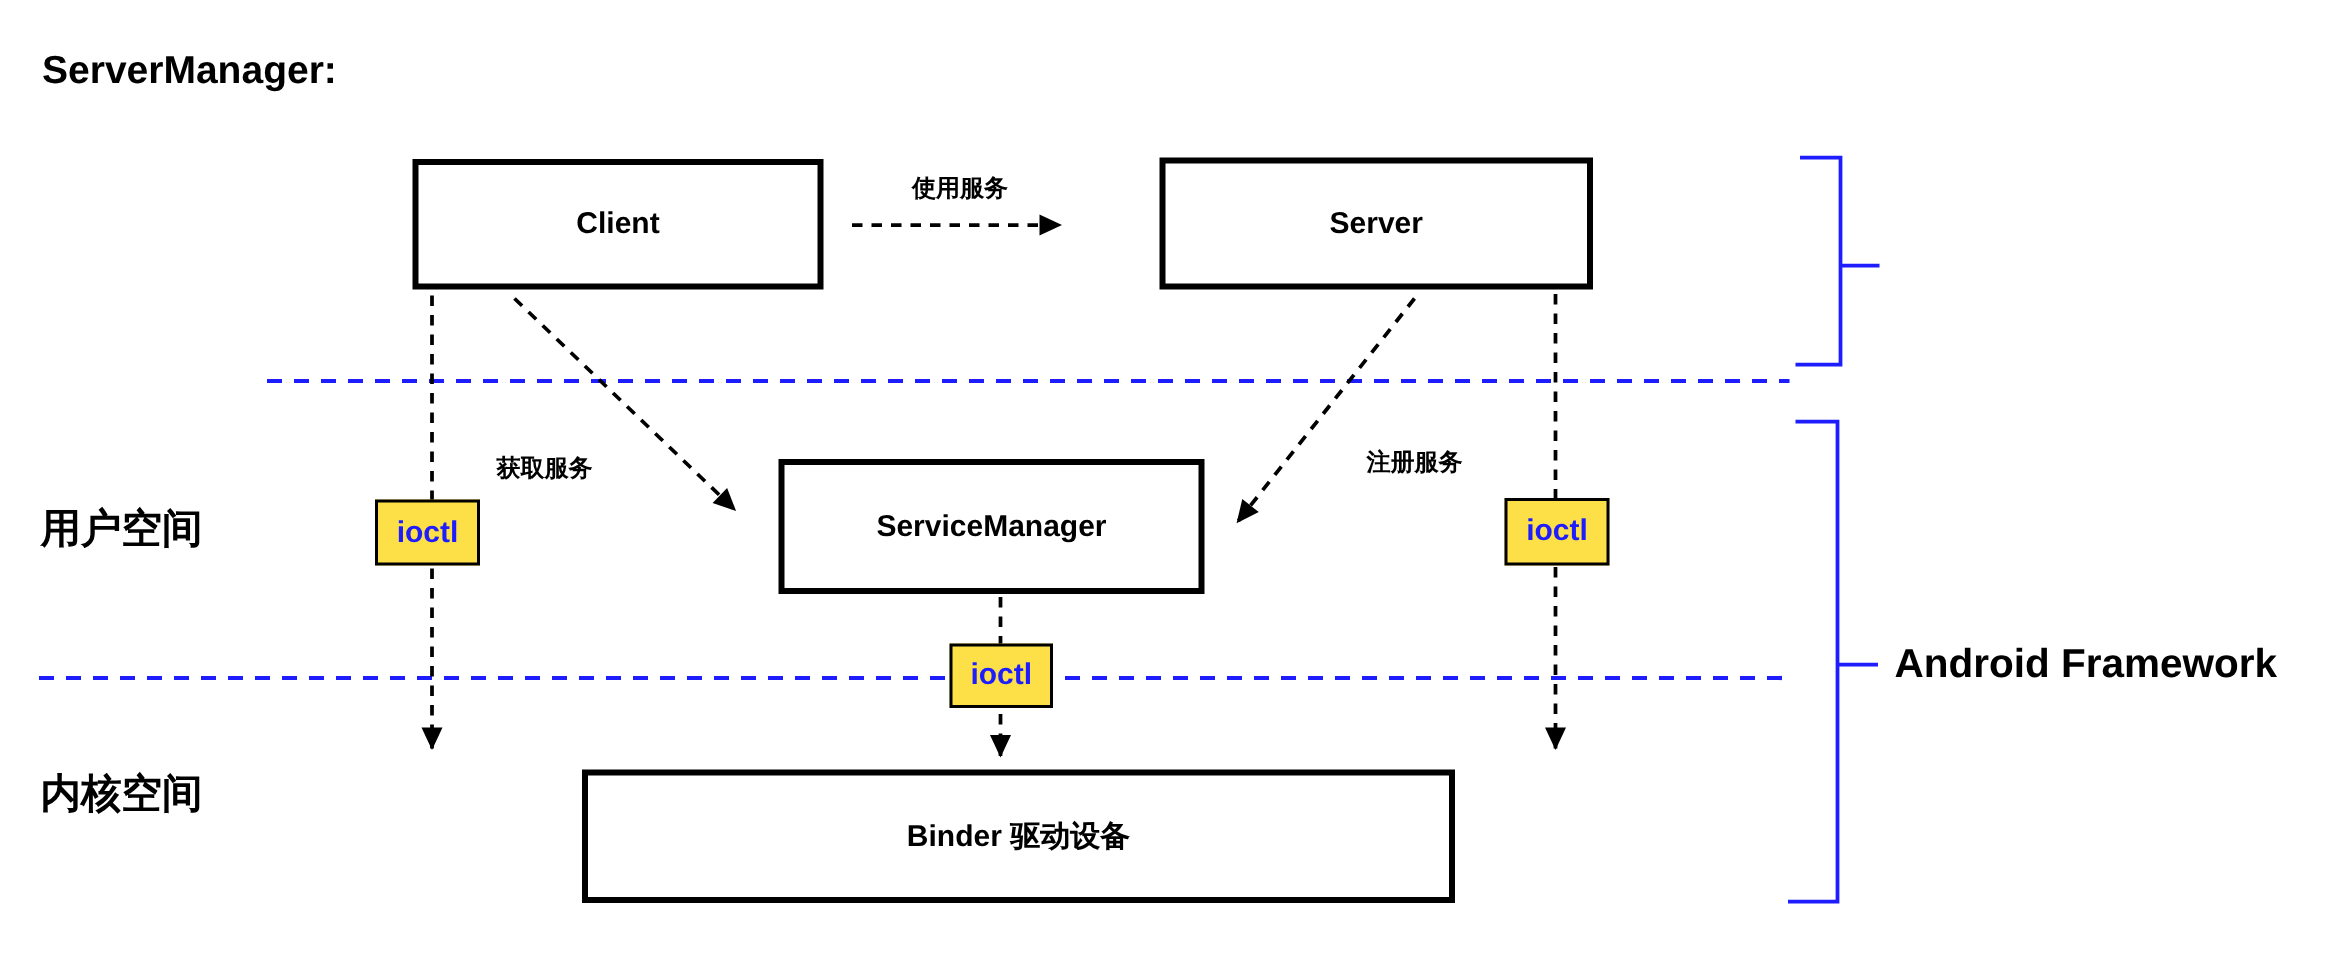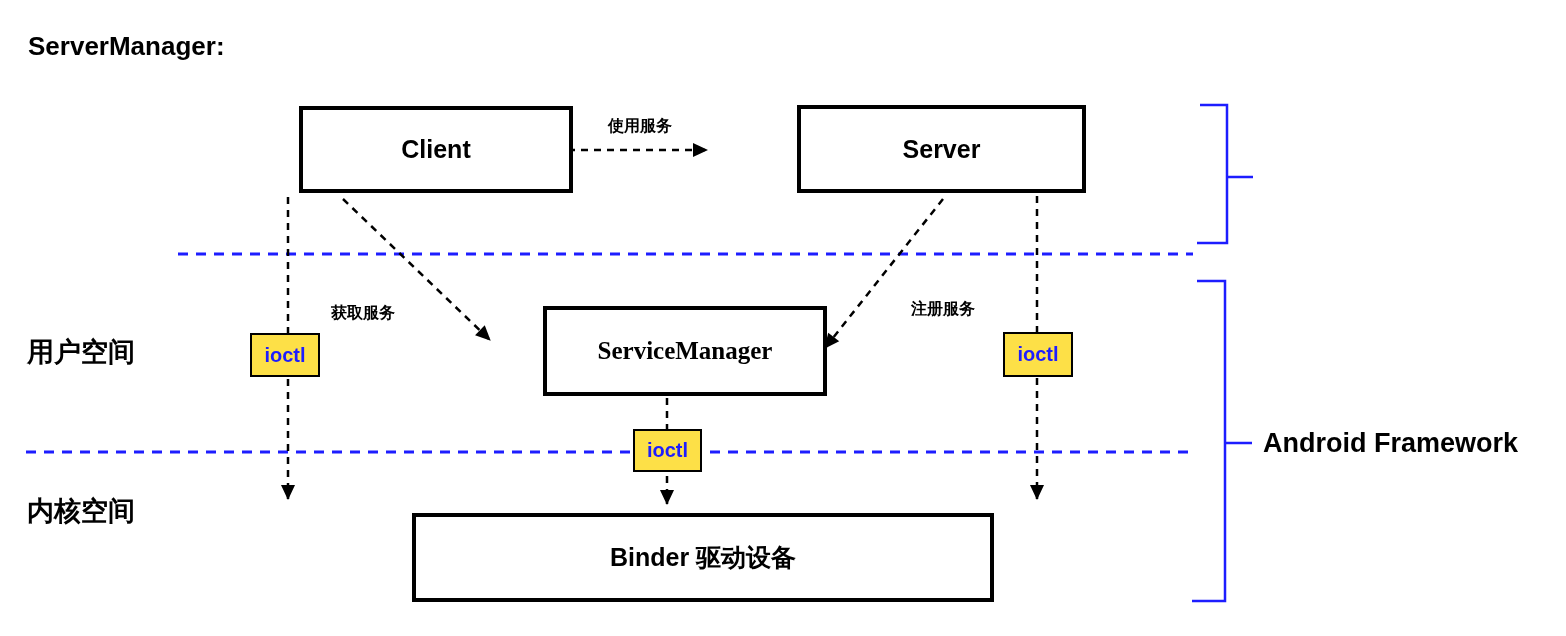--- a/index.html
+++ b/index.html
@@ -16,23 +16,22 @@
   .blk  { stroke: var(--ink); stroke-width: 2.5; stroke-dasharray: 7 6; fill: none; }
   .blue { stroke: var(--blue); stroke-width: 2.8; stroke-dasharray: 10 8; fill: none; }
   .bracket { stroke: var(--blue); stroke-width: 2.5; fill: none; }
 
   .box {
     position: absolute; z-index: 2;
     background: #ffffff;
     border: 4px solid var(--ink);
     box-sizing: border-box;
     display: flex; align-items: center; justify-content: center;
-    font-weight: bold; font-size: 25px; color: var(--ink);
+    font-weight: bold; font-size: 20px; color: var(--ink);
     white-space: nowrap;
-    margin-left: 24px;
   }
   .ioctl {
     position: absolute; z-index: 2;
     background: #fde047;
     border: 2px solid var(--ink);
     box-sizing: border-box;
     display: flex; align-items: center; justify-content: center;
     font-weight: bold; font-size: 20px; color: var(--blue);
     white-space: nowrap;
   }
@@ -65,29 +64,29 @@
     <line class="blk" x1="343" y1="199" x2="490" y2="340" marker-end="url(#arw)"></line>
     <line class="blk" x1="943" y1="199" x2="825" y2="348" marker-end="url(#arw)"></line>
     <line class="blk" x1="1037" y1="196" x2="1037" y2="499" marker-end="url(#arw)"></line>
     <line class="blk" x1="667" y1="398" x2="667" y2="504" marker-end="url(#arw)"></line>
   </svg>
 
   <div class="title" style="left:28px; top:31px;">ServerManager:</div>
 
   <div class="box" style="left:275px; top:106px; width:274px; height:87px;">Client</div>
   <div class="box" style="left:773px; top:105px; width:289px; height:88px;">Server</div>
-  <div class="box" style="left:519px; top:306px; width:284px; height:90px;font-family:Liberation Serif, serif;">ServiceManager</div>
+  <div class="box" style="left:519px; top:306px; width:284px; height:90px;">ServiceManager</div>
   <div class="box" style="left:388px; top:513px; width:582px; height:89px;">Binder 驱动设备</div>
 
   <div class="ioctl" style="left:250px; top:333px; width:70px; height:44px;">ioctl</div>
   <div class="ioctl" style="left:633px; top:429px; width:69px; height:43px;">ioctl</div>
   <div class="ioctl" style="left:1003px; top:332px; width:70px; height:45px;">ioctl</div>
 
   <div class="lbl center" style="left:640px; top:126px;">使用服务</div>
   <div class="lbl center" style="left:363px; top:313px;">获取服务</div>
   <div class="lbl center" style="left:943px; top:309px;">注册服务</div>
 
   <div class="lbl side" style="left:27px; top:352px;">用户空间</div>
-  <div class="lbl side" style="left:27px; top:511px;">内核空间</div>
+  <div class="lbl side" style="left:27px; top:529px;">内核空间</div>
 
   <div class="lbl side" style="left:1263px; top:443px;">Android Framework</div>
 
 </div>
 
 </body></html>

